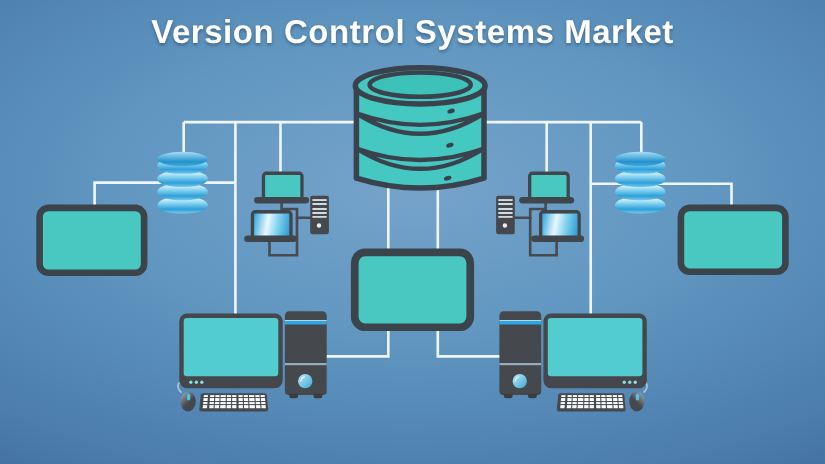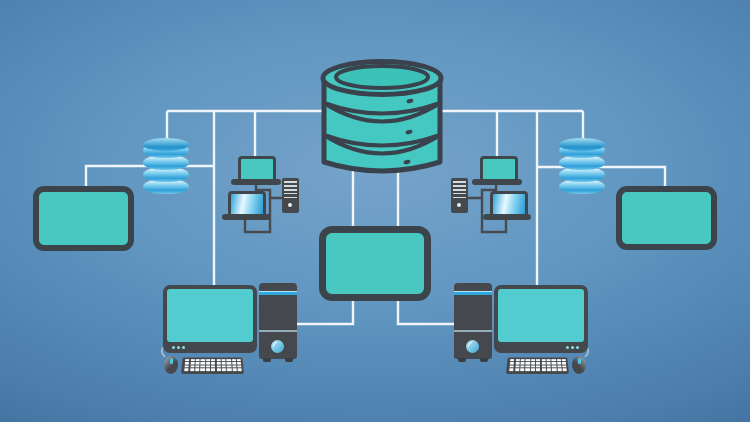--- a/index.html
+++ b/index.html
@@ -93,20 +93,21 @@
       <path d="M245,218 V232 H270 V198"></path>
       <path d="M496,183 V190 H482 V198 H468"></path>
       <path d="M506,218 V232 H482 V198"></path>
     </g>
     <g fill="none" stroke="#A9C3D2" stroke-width="1.6">
       <path d="M165,357 C159,351 162,345 169,348"></path>
       <path d="M585,357 C591,351 588,345 581,348"></path>
     </g>
   </svg>
 
+  <div id="title">Version Control Systems Market</div>
 
   <svg class="layer" width="750" height="422" viewBox="0 0 750 422">
     <g stroke="#3A434D" stroke-linejoin="round" stroke-linecap="round">
       <path d="M324,78 V162 Q382,180 440,162 V78 Z" fill="#45C8C1" stroke-width="5"></path>
       <path d="M324,103 Q382,124 440,103 Q382,140 324,103 Z" fill="#45C8C1" stroke-width="4"></path>
       <path d="M324,135 Q382,156 440,135 Q382,172 324,135 Z" fill="#45C8C1" stroke-width="4"></path>
       <ellipse cx="382" cy="78" rx="59" ry="16.5" fill="#45C8C1" stroke-width="5"></ellipse>
       <ellipse cx="382" cy="77" rx="46" ry="11" fill="#3DC2BA" stroke-width="4"></ellipse>
       <g fill="#3A434D" stroke="none">
         <ellipse cx="410" cy="101" rx="3.5" ry="2" transform="rotate(-18 410 101)"></ellipse>

